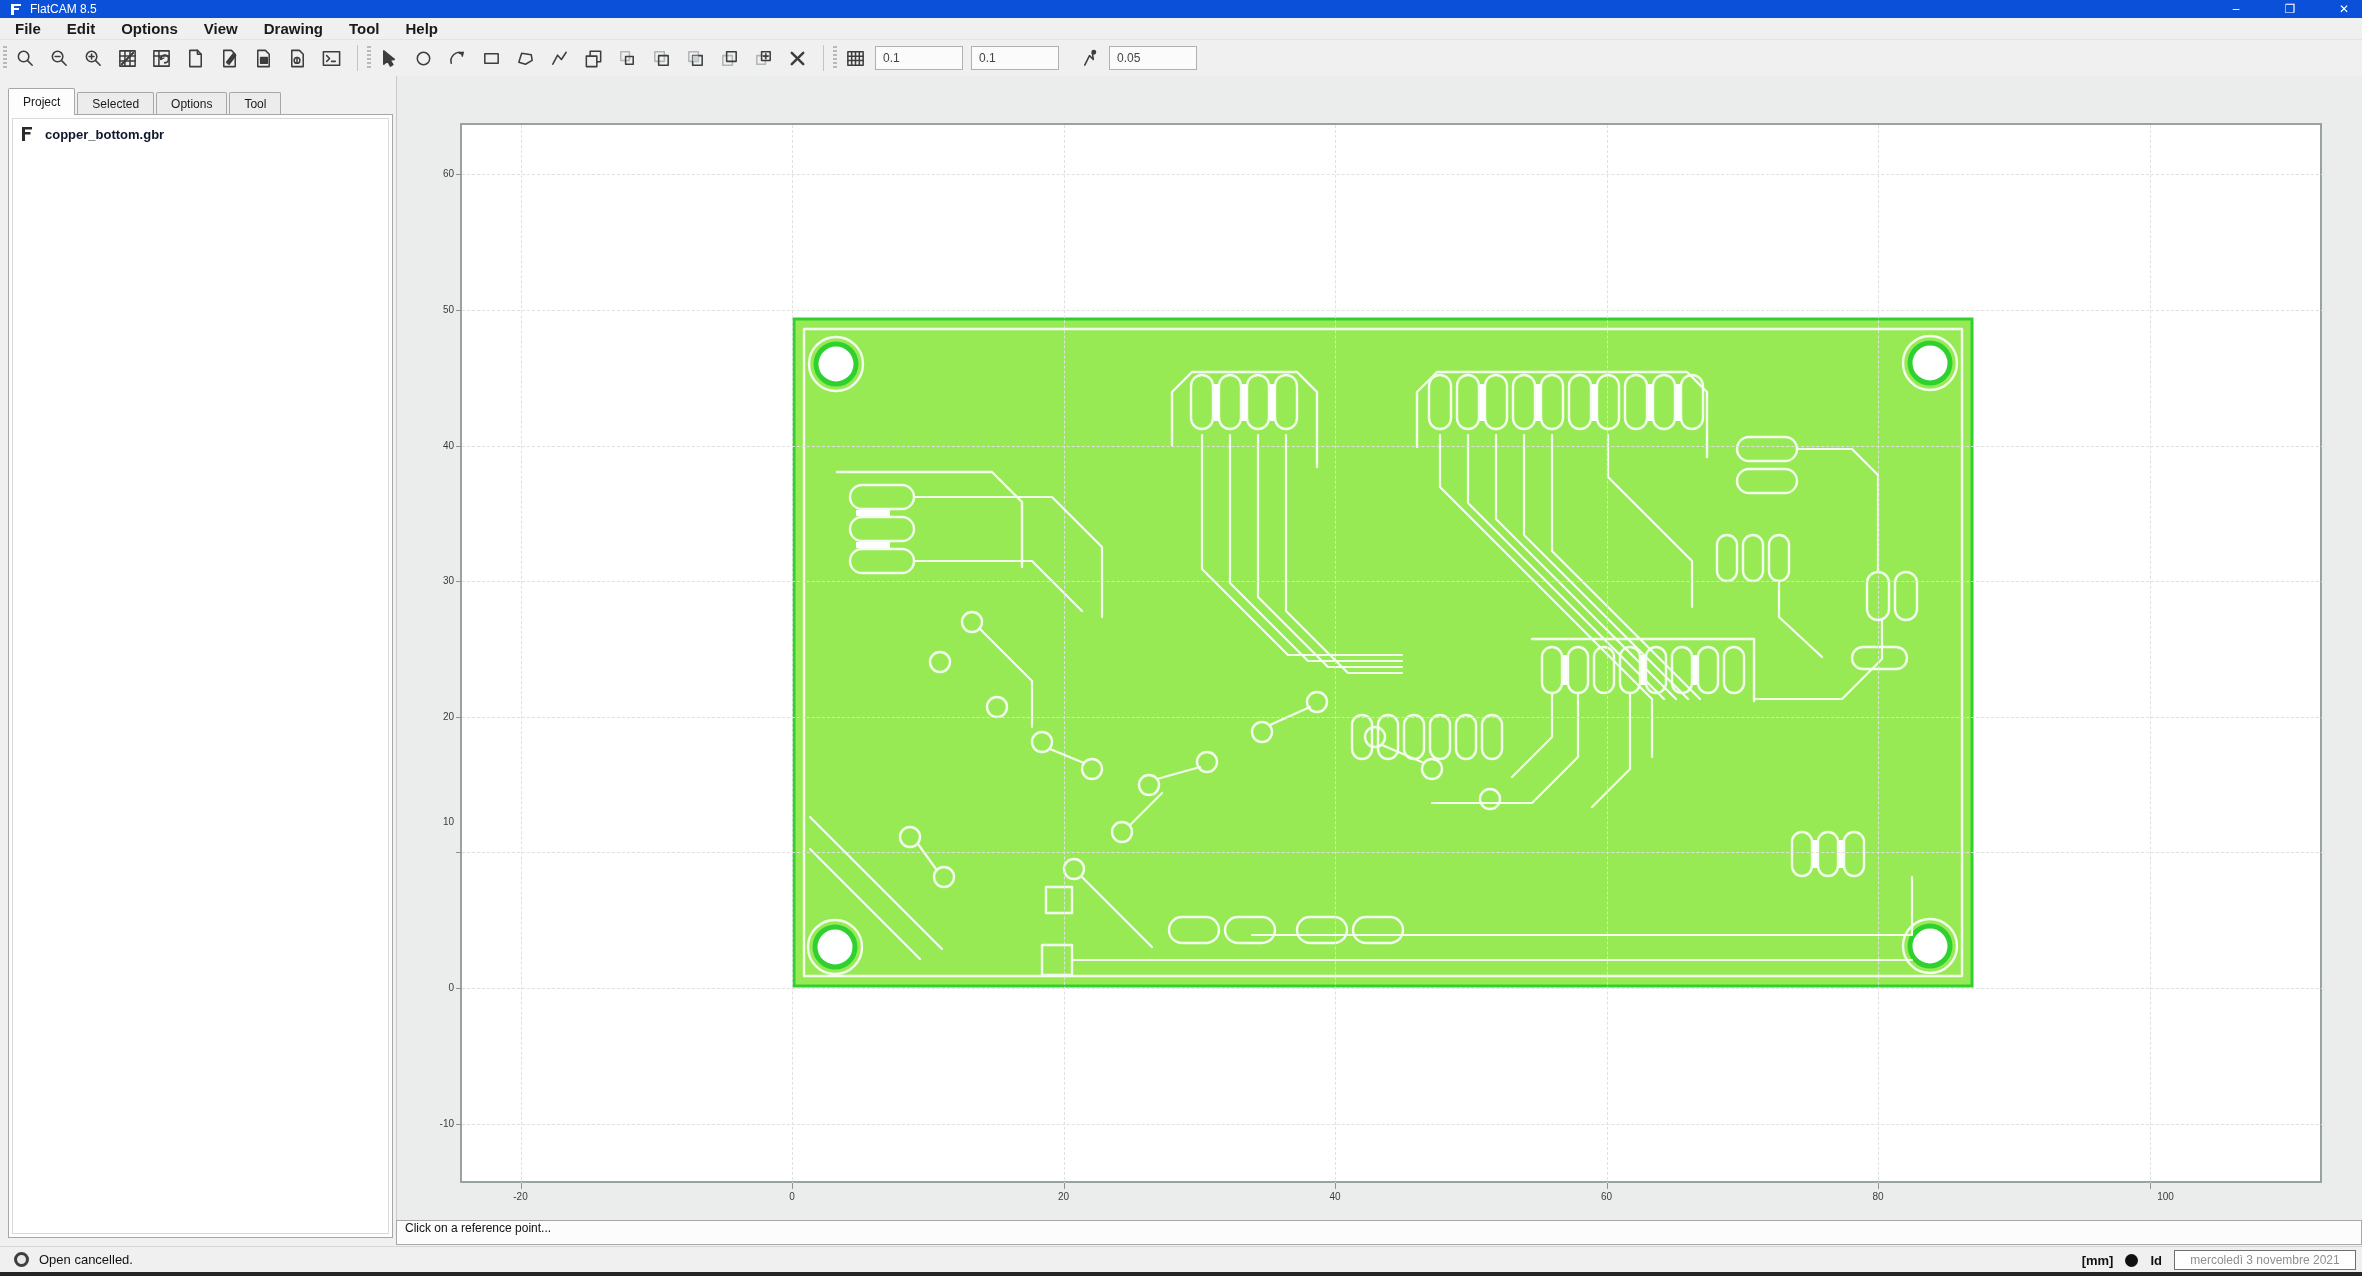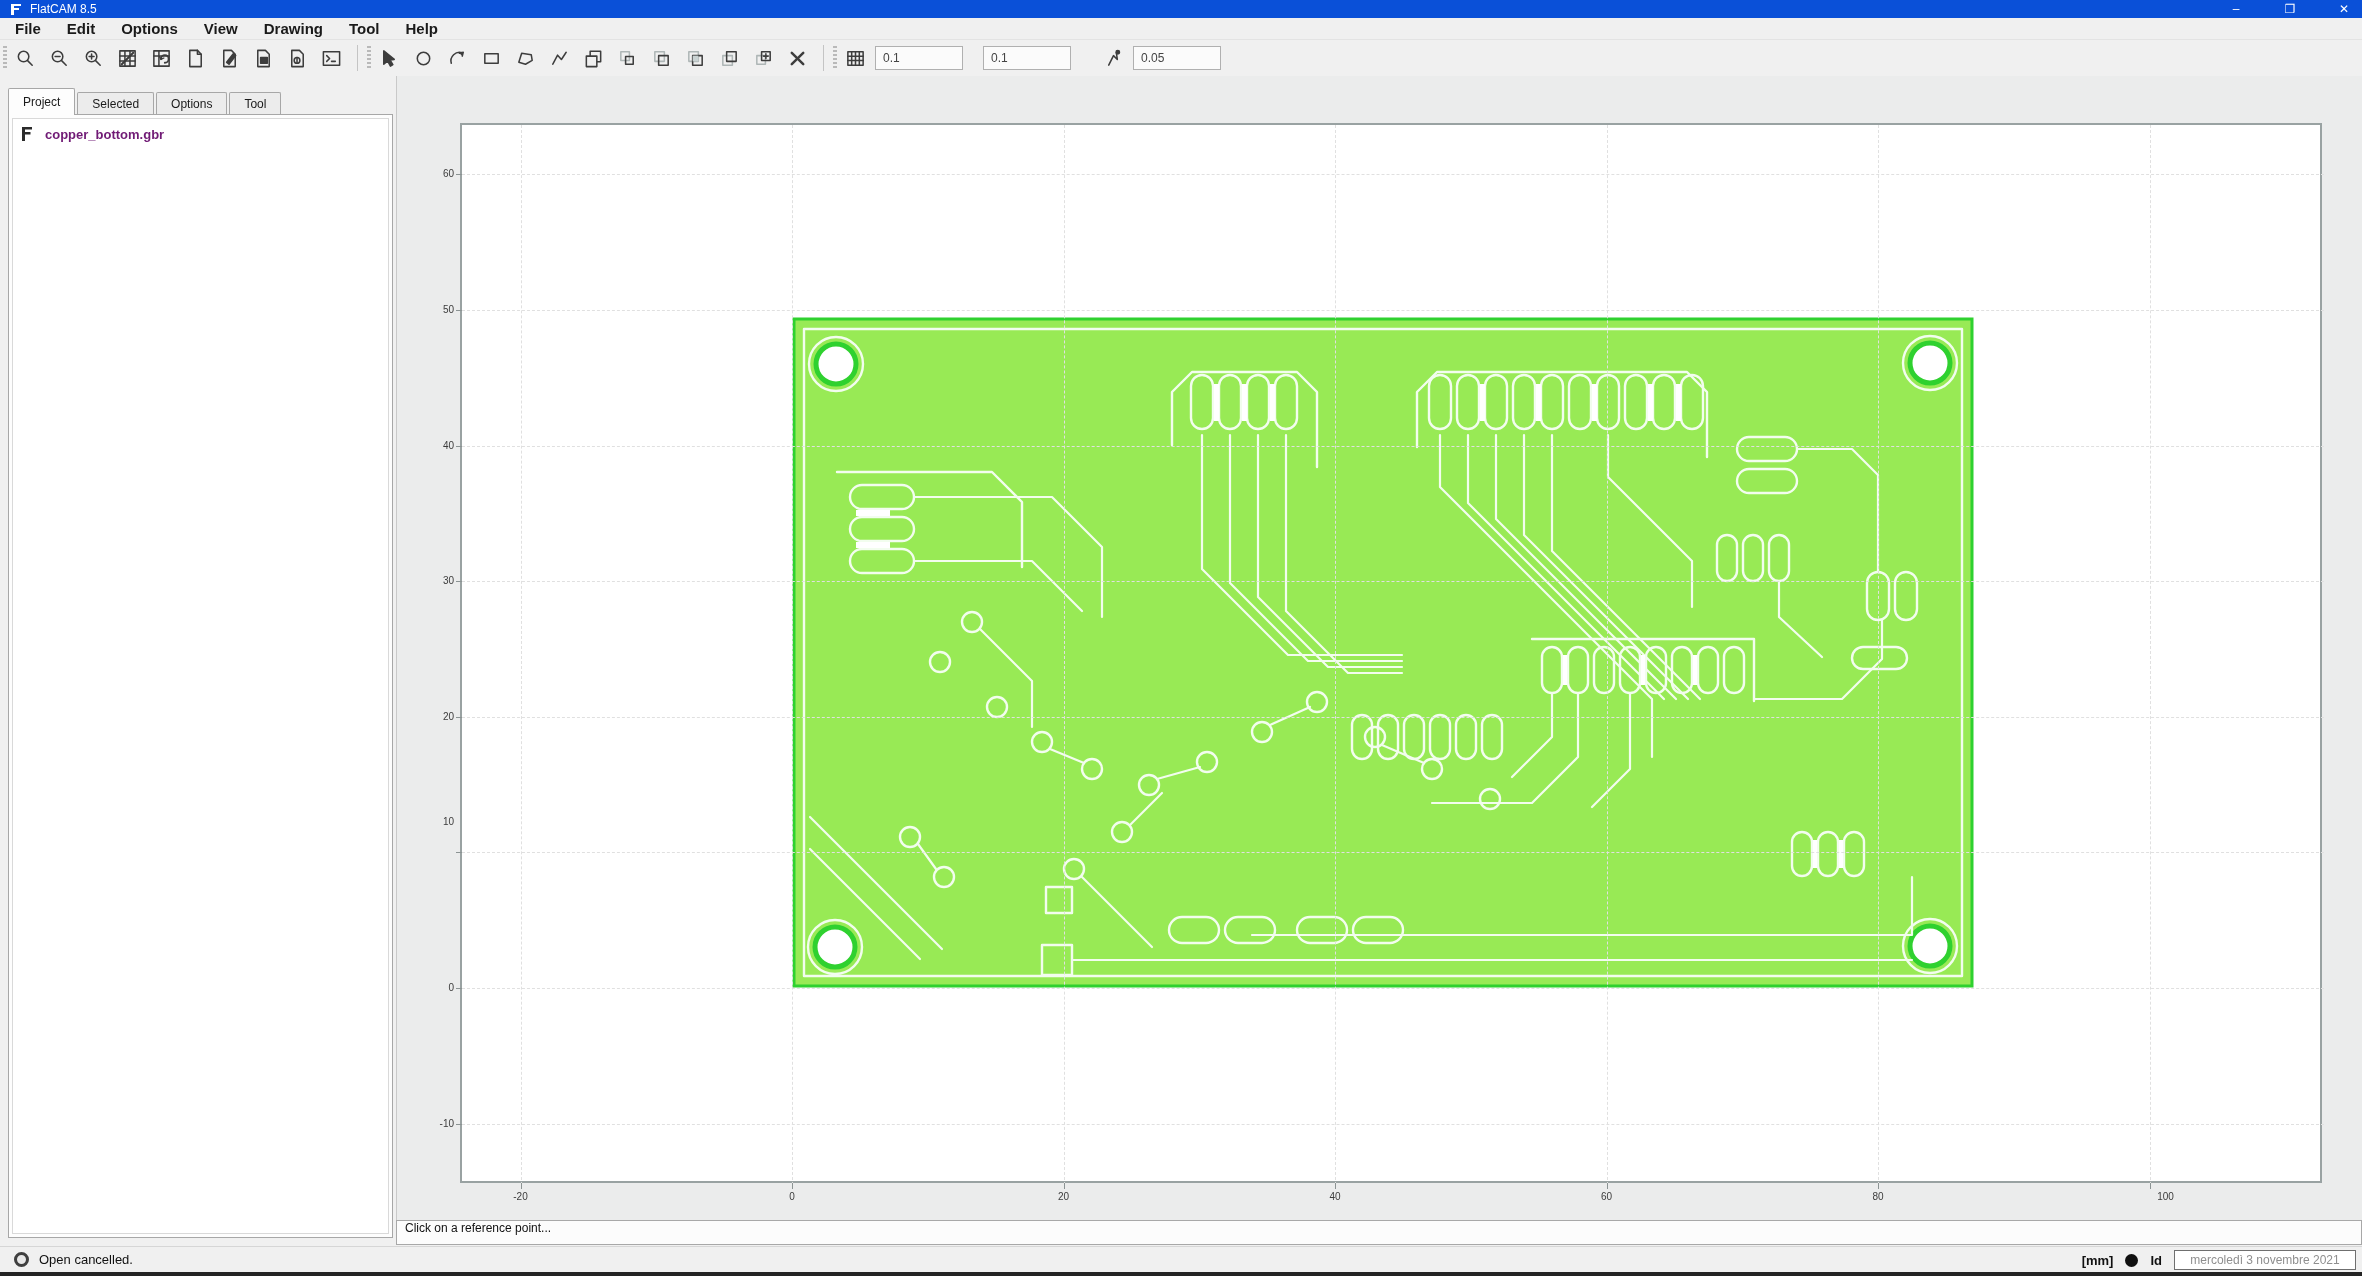--- a/index.html
+++ b/index.html
@@ -16,31 +16,31 @@
   
   .menubar { position:absolute; left:0; top:18px; width:2362px; height:22px; background:#f0f0f0; display:flex; align-items:center; padding-left:2px; border-bottom:1px solid #e3e3e3; }
   .menu-item { font-size:15px; font-weight:600; color:#1a1a1a; padding:0 13px; line-height:22px; }
 
   
   .toolbar { position:absolute; left:0; top:40px; width:2362px; height:36px; background:#f0f0f0; display:flex; align-items:center; }
   .grip { width:4px; height:24px; margin:0 4px 0 3px; background:repeating-linear-gradient(to bottom,#b9b9b9 0 2px,transparent 2px 4px); }
   .tsep { width:1px; height:26px; background:#c4c4c4; margin:0 6px; }
   .tbtn { width:28px; height:28px; display:flex; align-items:center; justify-content:center; border:1px solid transparent; border-radius:2px; margin-right:6px; }
   .tbtn svg { width:21px; height:21px; stroke:#3d3d3d; fill:none; stroke-width:1.6; stroke-linecap:round; stroke-linejoin:round; }
-  .snap-input { width:88px; height:24px; border:1px solid #b0b0b0; background:#fbfbfb; font-family:"Liberation Sans",sans-serif; font-size:12px; color:#444; padding:0 7px; margin-right:20px; }
+  .snap-input { width:88px; height:24px; border:1px solid #b0b0b0; background:#fbfbfb; font-family:"Liberation Sans",sans-serif; font-size:12px; color:#444; padding:0 7px; margin-right:8px; }
 
   
   .tabs-row { position:absolute; left:8px; top:88px; height:27px; display:flex; align-items:flex-end; }
   .tab { font-size:12px; color:#1a1a1a; padding:4px 14px; border:1px solid #a7a7a7; border-bottom:none; background:#ececec; margin-right:2px; height:23px; border-radius:2px 2px 0 0; }
   .tab.active { background:#fdfdfd; height:27px; padding-top:6px; font-weight:400; position:relative; z-index:2; }
   .left-panel { position:absolute; left:8px; top:114px; width:385px; height:1124px; background:#fdfdfd; border:1px solid #a7a7a7; z-index:1; }
   .tree-inner { position:absolute; left:3px; top:3px; right:3px; bottom:3px; border:1px solid #d9d9d9; background:#fff; }
   .tree-item { display:flex; align-items:center; gap:9px; padding:7px 6px 0 7px; }
   .tree-item svg { width:16px; height:16px; }
-  .tree-label { font-size:13px; font-weight:600; color:#701a75; }
+  .tree-label { font-size:13px; font-weight:600; color:#0f172a; }
 
   
   .plot-region { position:absolute; left:396px; top:76px; width:1966px; height:1144px; background:#ebecec; border-left:1px solid #c9c9c9; }
   .plot-canvas { position:absolute; left:63px; top:47px; width:1862px; height:1060px; background:#ffffff; border:2px solid #99a2a2; }
   .grid-v { position:absolute; top:0; height:1060px; width:0; border-left:1px dashed #e0e0e0; }
   .grid-h { position:absolute; left:0; width:1862px; height:0; border-top:1px dashed #e0e0e0; }
   .tick-mark-x { position:absolute; top:1058px; width:1px; height:6px; background:#8b9393; }
   .tick-mark-y { position:absolute; left:-6px; width:6px; height:1px; background:#8b9393; }
   .tick-label-x { position:absolute; top:1066px; width:30px; text-align:center; font-size:10px; color:#3c3c3c; }
   .tick-label-y { position:absolute; left:-40px; width:32px; text-align:right; font-size:10px; color:#3c3c3c; }

